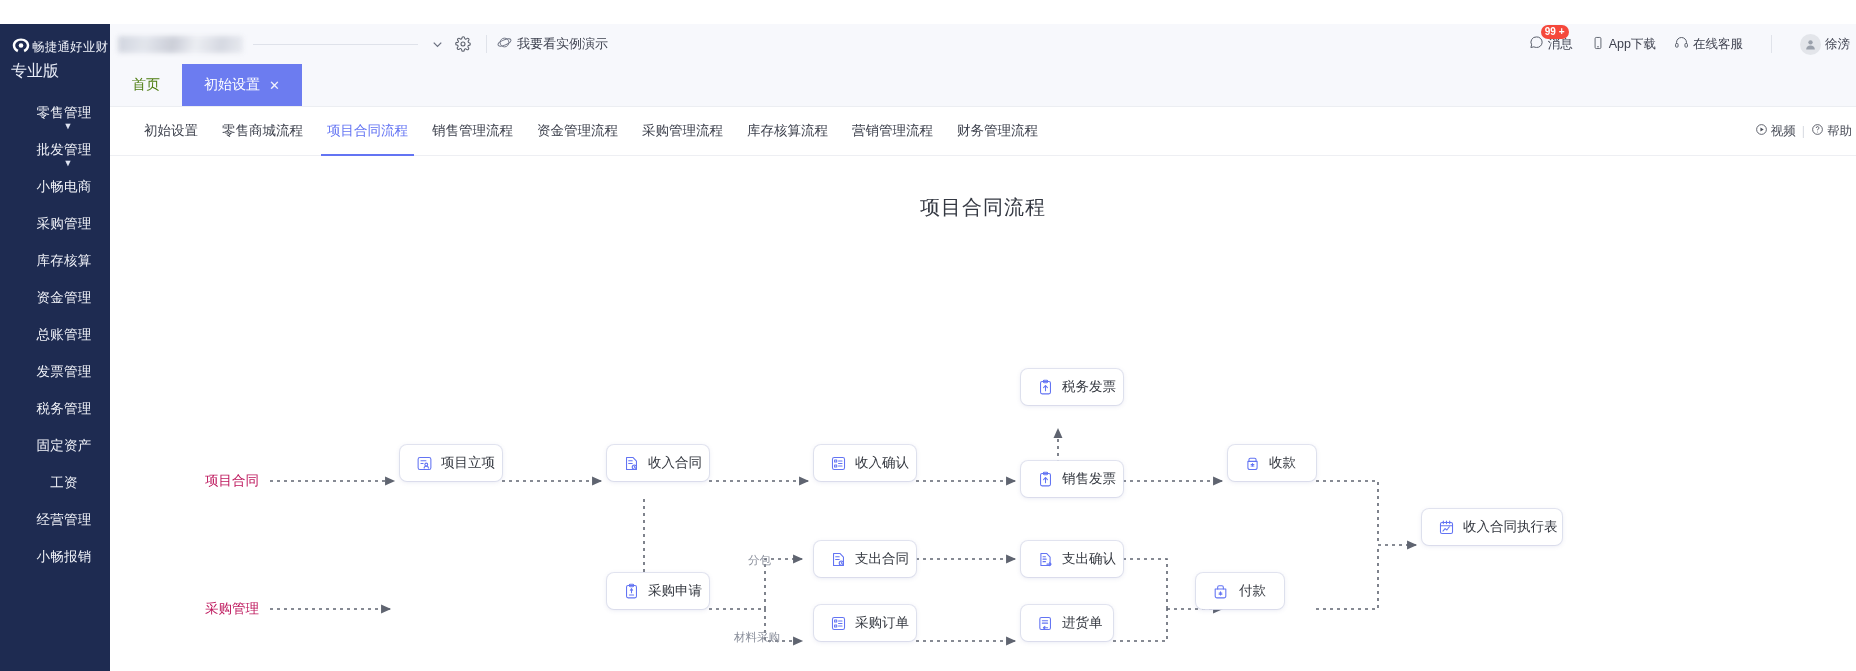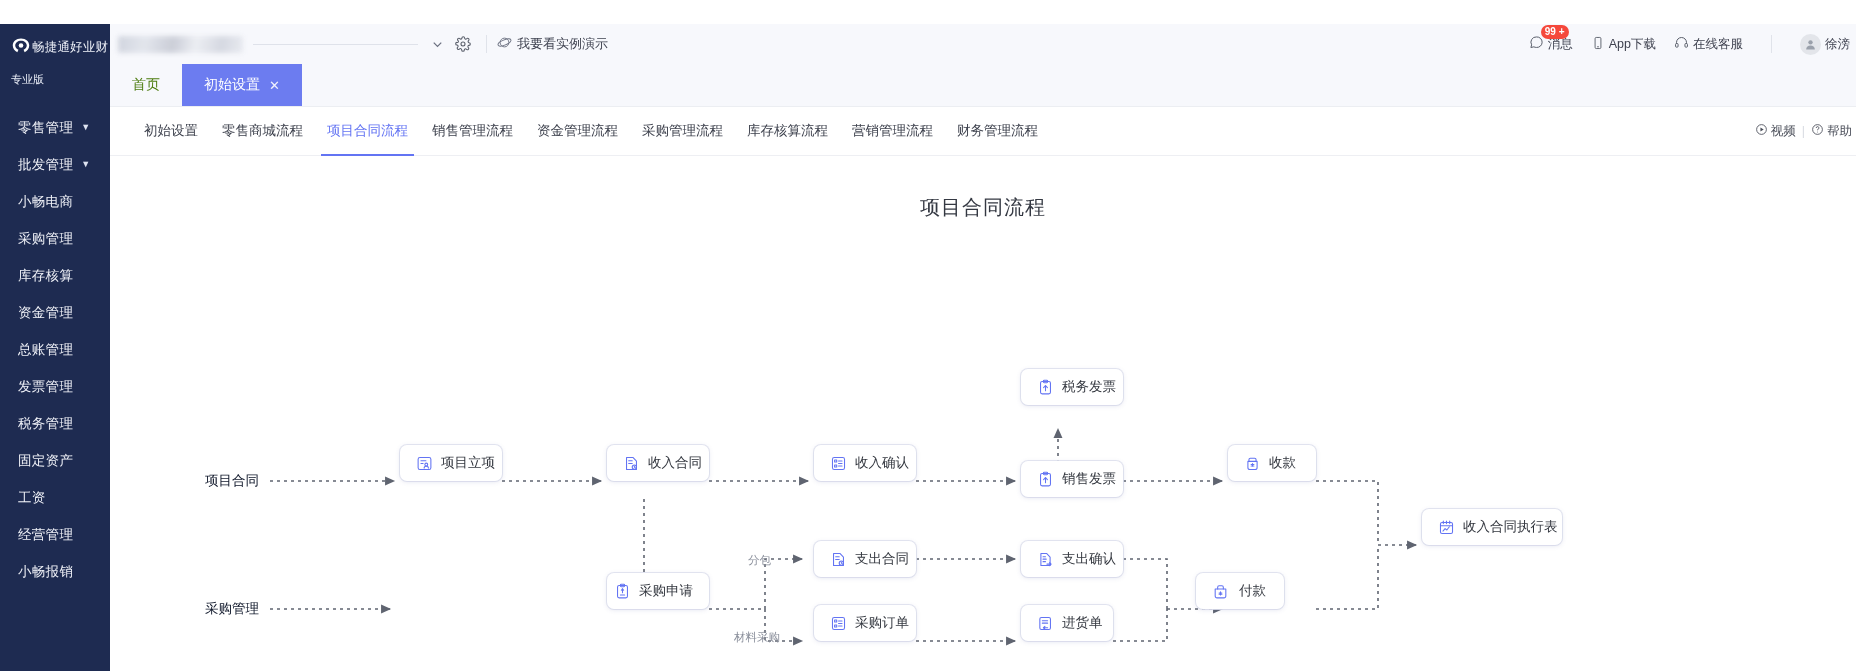--- a/index.html
+++ b/index.html
@@ -18,27 +18,28 @@
   .logo-wrap { padding: 12px 0 6px 10px; }
   .logo-row { display: flex; align-items: center; }
   .logo-mark {
     width: 22px; height: 22px; flex: 0 0 22px;
     display:flex; align-items:center; justify-content:center;
   }
   .logo-text {
     font-size: 12.5px; color: #eef1f8; letter-spacing: .2px; white-space: nowrap;
   }
   .logo-sub {
-    font-size: 11px; color: #e9edf7; margin-top: 14px; padding-left: 1px;
+    font-size: 16px; color: #e9edf7; margin-top: 3px; padding-left: 1px;
   }
   .nav { margin-top: 16px; }
   .nav-item {
     height: 37px; display: flex; align-items: center; padding-left: 18px;
     font-size: 13.5px; color: #f0f2f8; cursor: pointer; white-space: nowrap;
     letter-spacing: .3px;
+    flex-direction: column;
   }
   .nav-caret { margin-left: 8px; font-size: 9px; color: #dfe4f2; line-height: 1; }
 
   
   .topbar {
     position: absolute; left: 110px; top: 24px; right: 0; height: 40px;
     background: #f7f8fc; display: flex; align-items: center;
   }
   .search-area { display: flex; align-items: center; margin-left: 8px; width: 300px; }
   .search-blur {
@@ -118,21 +119,21 @@
   .page-title {
     text-align:center; font-size:20px; color:#343842; margin-top:38px;
     letter-spacing:1px; font-weight:normal;
   }
 
   
   .canvas { position:relative; width:100%; height:420px; margin-top:6px; }
   .flow-svg { position:absolute; left:0; top:0; width:1746px; height:420px; }
 
   .rowlabel {
-    position:absolute; font-size:13.5px; color:#0f172a; white-space:nowrap;
+    position:absolute; font-size:13.5px; color:#be185d; white-space:nowrap;
   }
   .edgelabel {
     position:absolute; font-size:11.5px; color:#8a8f9b; white-space:nowrap;
   }
   .node {
     position:absolute; height:36px; background:#ffffff;
     border-radius:7px; display:flex; align-items:center; gap:8px;
     padding:0 16px; white-space:nowrap; cursor:pointer;
     box-shadow: 0 1px 5px rgba(86,96,160,.16), 0 0 0 1px rgba(230,232,242,.9);
   }
@@ -461,21 +462,21 @@
                 <rect x="3.5" y="5" width="17" height="15.5" rx="2.2" fill="none" stroke="#6374f3" stroke-width="1.5" stroke-linecap="round" stroke-linejoin="round"></rect>
                 <line x1="3.5" y1="9.5" x2="20.5" y2="9.5" fill="none" stroke="#6374f3" stroke-width="1.5" stroke-linecap="round" stroke-linejoin="round"></line>
                 <line x1="7.5" y1="3" x2="7.5" y2="6.5" fill="none" stroke="#6374f3" stroke-width="1.5" stroke-linecap="round" stroke-linejoin="round"></line>
                 <line x1="12" y1="3" x2="12" y2="6.5" fill="none" stroke="#6374f3" stroke-width="1.5" stroke-linecap="round" stroke-linejoin="round"></line>
                 <line x1="16.5" y1="3" x2="16.5" y2="6.5" fill="none" stroke="#6374f3" stroke-width="1.5" stroke-linecap="round" stroke-linejoin="round"></line>
                 <path d="M7 17l3-3.5 2.5 2 3.5-4.5" fill="none" stroke="#6374f3" stroke-width="1.5" stroke-linecap="round" stroke-linejoin="round"></path>
               </svg>
             </span>
             <span class="nlabel">收入合同执行表</span>
           </div>
-          <div class="node" style="left: 497px; top: 346px; width: 102px; justify-content: flex-end;">
+          <div class="node" style="left: 497px; top: 346px; width: 102px;">
             <span>
               <svg class="nicon" viewBox="0 0 24 24">
                 <rect x="5" y="3.5" width="14" height="17.5" rx="2.2" fill="none" stroke="#6374f3" stroke-width="1.5" stroke-linecap="round" stroke-linejoin="round"></rect>
                 <rect x="9" y="1.8" width="6" height="3.4" rx="1.2" fill="none" stroke="#6374f3" stroke-width="1.5" stroke-linecap="round" stroke-linejoin="round"></rect>
                 <path d="M12 8.2v5.6" fill="none" stroke="#6374f3" stroke-width="1.5" stroke-linecap="round" stroke-linejoin="round"></path>
                 <path d="M10.4 10.2 12 8.2l1.6 2" fill="none" stroke="#6374f3" stroke-width="1.5" stroke-linecap="round" stroke-linejoin="round"></path>
                 <line x1="9" y1="17" x2="15" y2="17" fill="none" stroke="#6374f3" stroke-width="1.5" stroke-linecap="round" stroke-linejoin="round"></line>
               </svg>
             </span>
             <span class="nlabel">采购申请</span>

